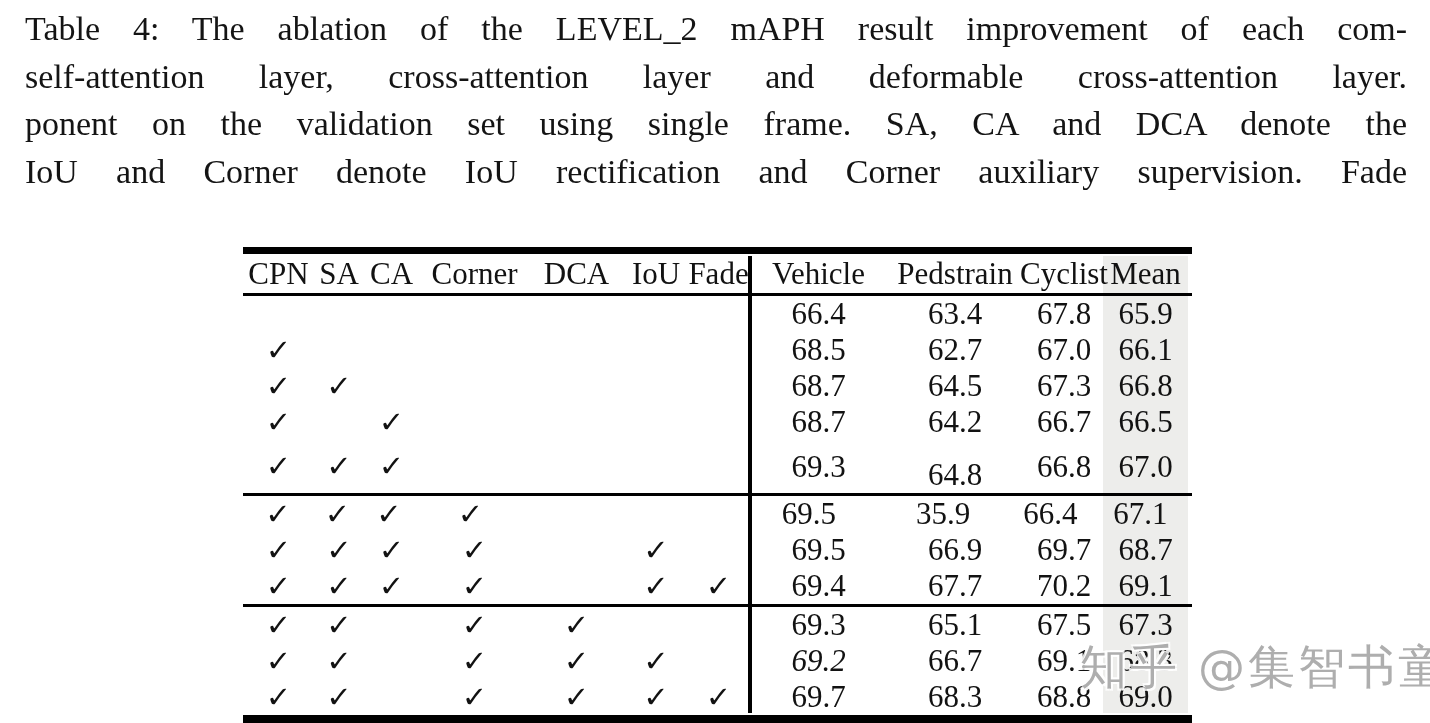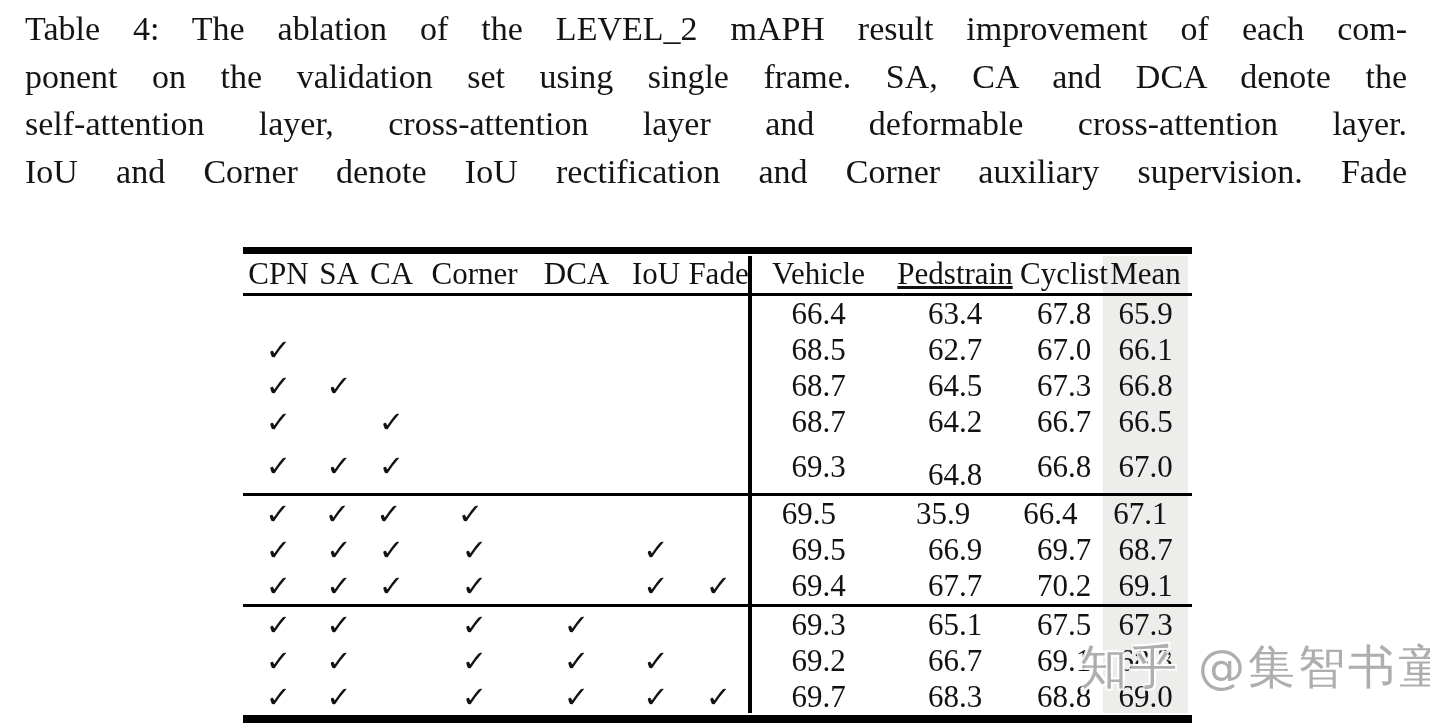--- a/index.html
+++ b/index.html
@@ -126,40 +126,40 @@
                  2px -2px 0 rgba(255,255,255,0.85), -2px 2px 0 rgba(255,255,255,0.85);
     z-index: 5;
     white-space: nowrap;
   }
 </style>
 </head>
 <body>
 
 <div class="caption" id="caption">
     <div class="caption-line">Table 4: The ablation of the LEVEL_2 mAPH result improvement of each com-</div>
+    <div class="caption-line">self-attention layer, cross-attention layer and deformable cross-attention layer.</div>
     <div class="caption-line">ponent on the validation set using single frame. SA, CA and DCA denote the</div>
-    <div class="caption-line">self-attention layer, cross-attention layer and deformable cross-attention layer.</div>
     <div class="caption-line">IoU and Corner denote IoU rectification and Corner auxiliary supervision. Fade</div>
   </div>
 
 <div class="tbl">
   <div class="mean-shade"></div>
   <div class="vdivider"></div>
   <div class="rule-thick-top"></div>
   <div class="thead" id="thead">
       <div class="cell hc" style="width: 71px;">CPN</div>
       <div class="cell hc" style="width: 50px;">SA</div>
       <div class="cell hc" style="width: 55px;">CA</div>
       <div class="cell hc" style="width: 111px;">Corner</div>
       <div class="cell hc" style="width: 93px;">DCA</div>
       <div class="cell hc" style="width: 66px;">IoU</div>
       <div class="cell hc" style="width: 59px;">Fade</div>
       <div class="spacer"></div>
       <div class="cell hc" style="width: 133px;">Vehicle</div>
-      <div class="cell hc" style="width: 140px; text-decoration: underline;">Pedstrain</div>
+      <div class="cell hc" style="width: 140px;">Pedstrain</div>
       <div class="cell hc" style="width: 78px;">Cyclist</div>
       <div class="cell hc" style="width: 85px;">Mean</div>
     </div>
   <div class="rule-med"></div>
   <div class="tbody" id="tbody">
       <div class="tgroup g5">
         <div class="trow">
           <div class="cell check" style="width: 71px;"></div>
           <div class="cell check" style="width: 50px;"></div>
           <div class="cell check" style="width: 55px;"></div>
@@ -293,21 +293,21 @@
         </div>
         <div class="trow">
           <div class="cell check" style="width: 71px;">✓</div>
           <div class="cell check" style="width: 50px;">✓</div>
           <div class="cell check" style="width: 55px;"></div>
           <div class="cell check" style="width: 111px;">✓</div>
           <div class="cell check" style="width: 93px;">✓</div>
           <div class="cell check" style="width: 66px;">✓</div>
           <div class="cell check" style="width: 59px;"></div>
           <div class="spacer"></div>
-          <div class="cell " style="width: 133px;">69.2</div>
+          <div class="cell " style="width: 133px; font-style: italic;">69.2</div>
           <div class="cell " style="width: 140px;">66.7</div>
           <div class="cell " style="width: 78px;">69.1</div>
           <div class="cell " style="width: 85px;">68.3</div>
         </div>
         <div class="trow">
           <div class="cell check" style="width: 71px;">✓</div>
           <div class="cell check" style="width: 50px;">✓</div>
           <div class="cell check" style="width: 55px;"></div>
           <div class="cell check" style="width: 111px;">✓</div>
           <div class="cell check" style="width: 93px;">✓</div>

